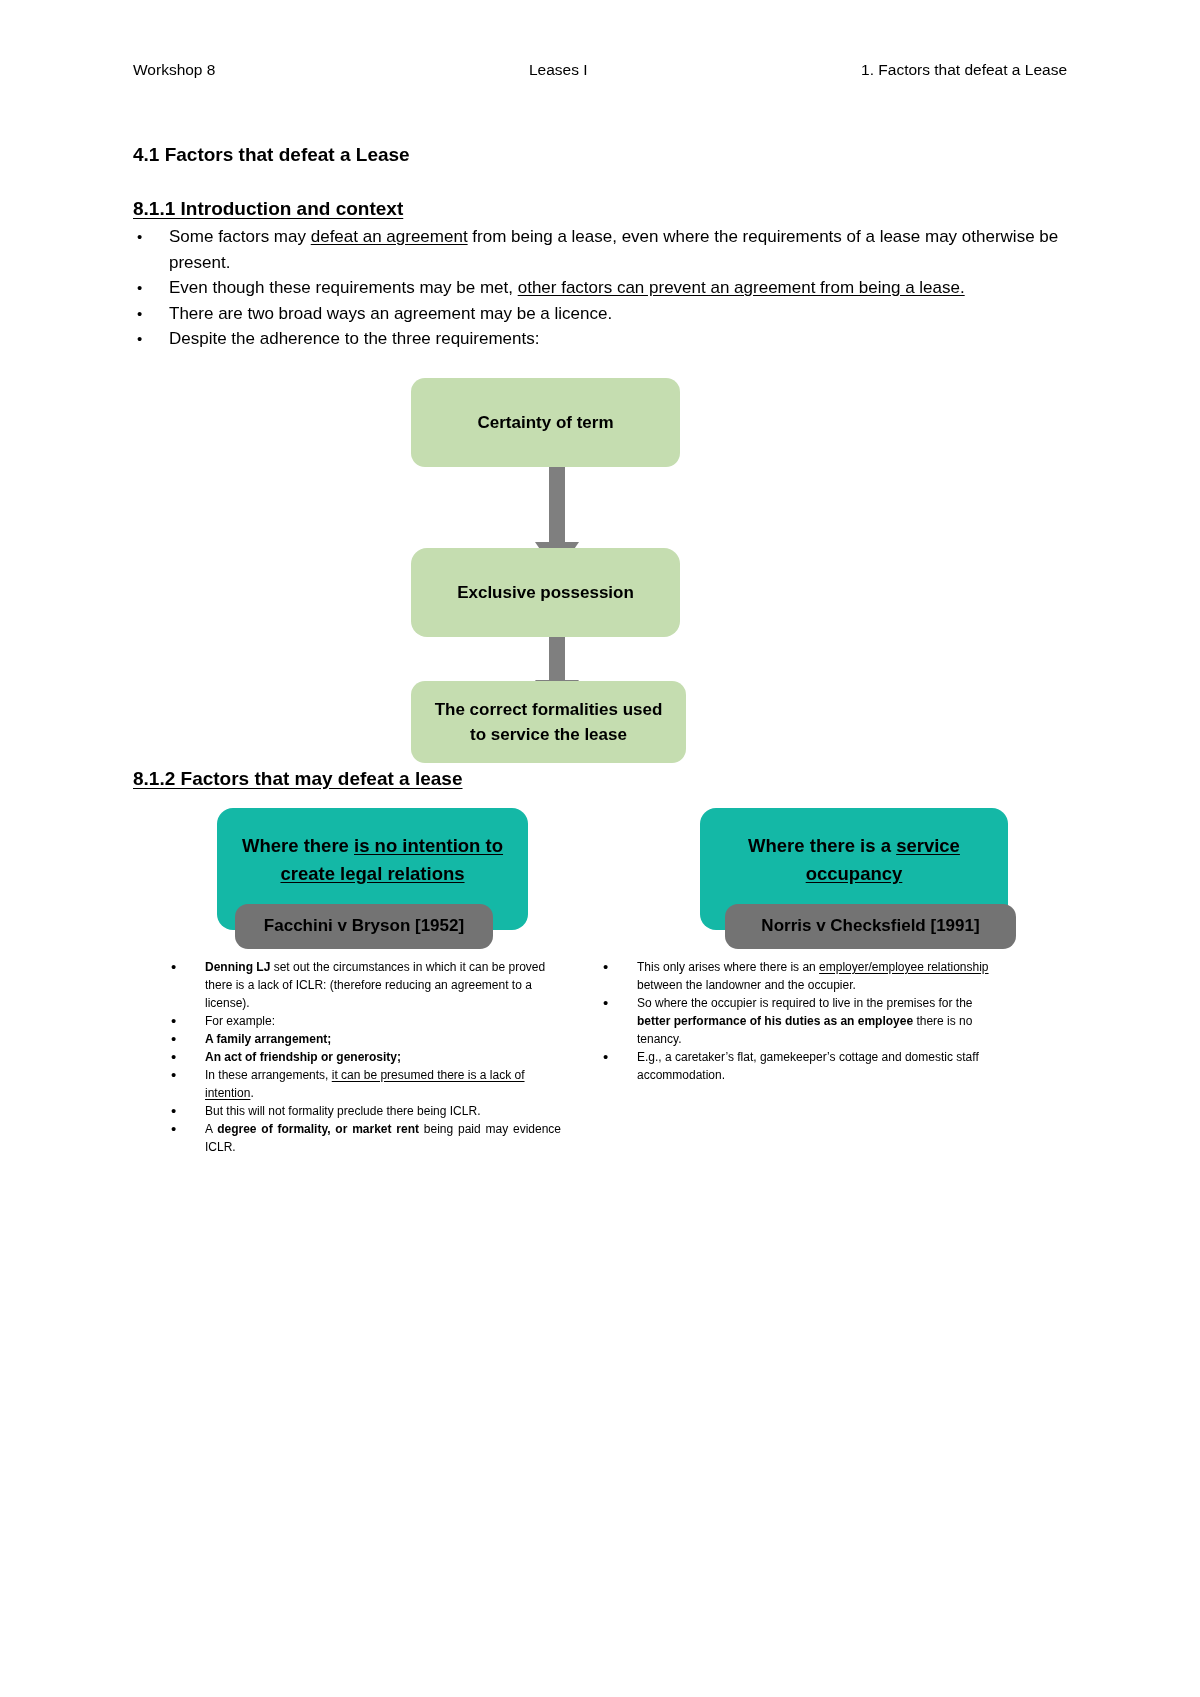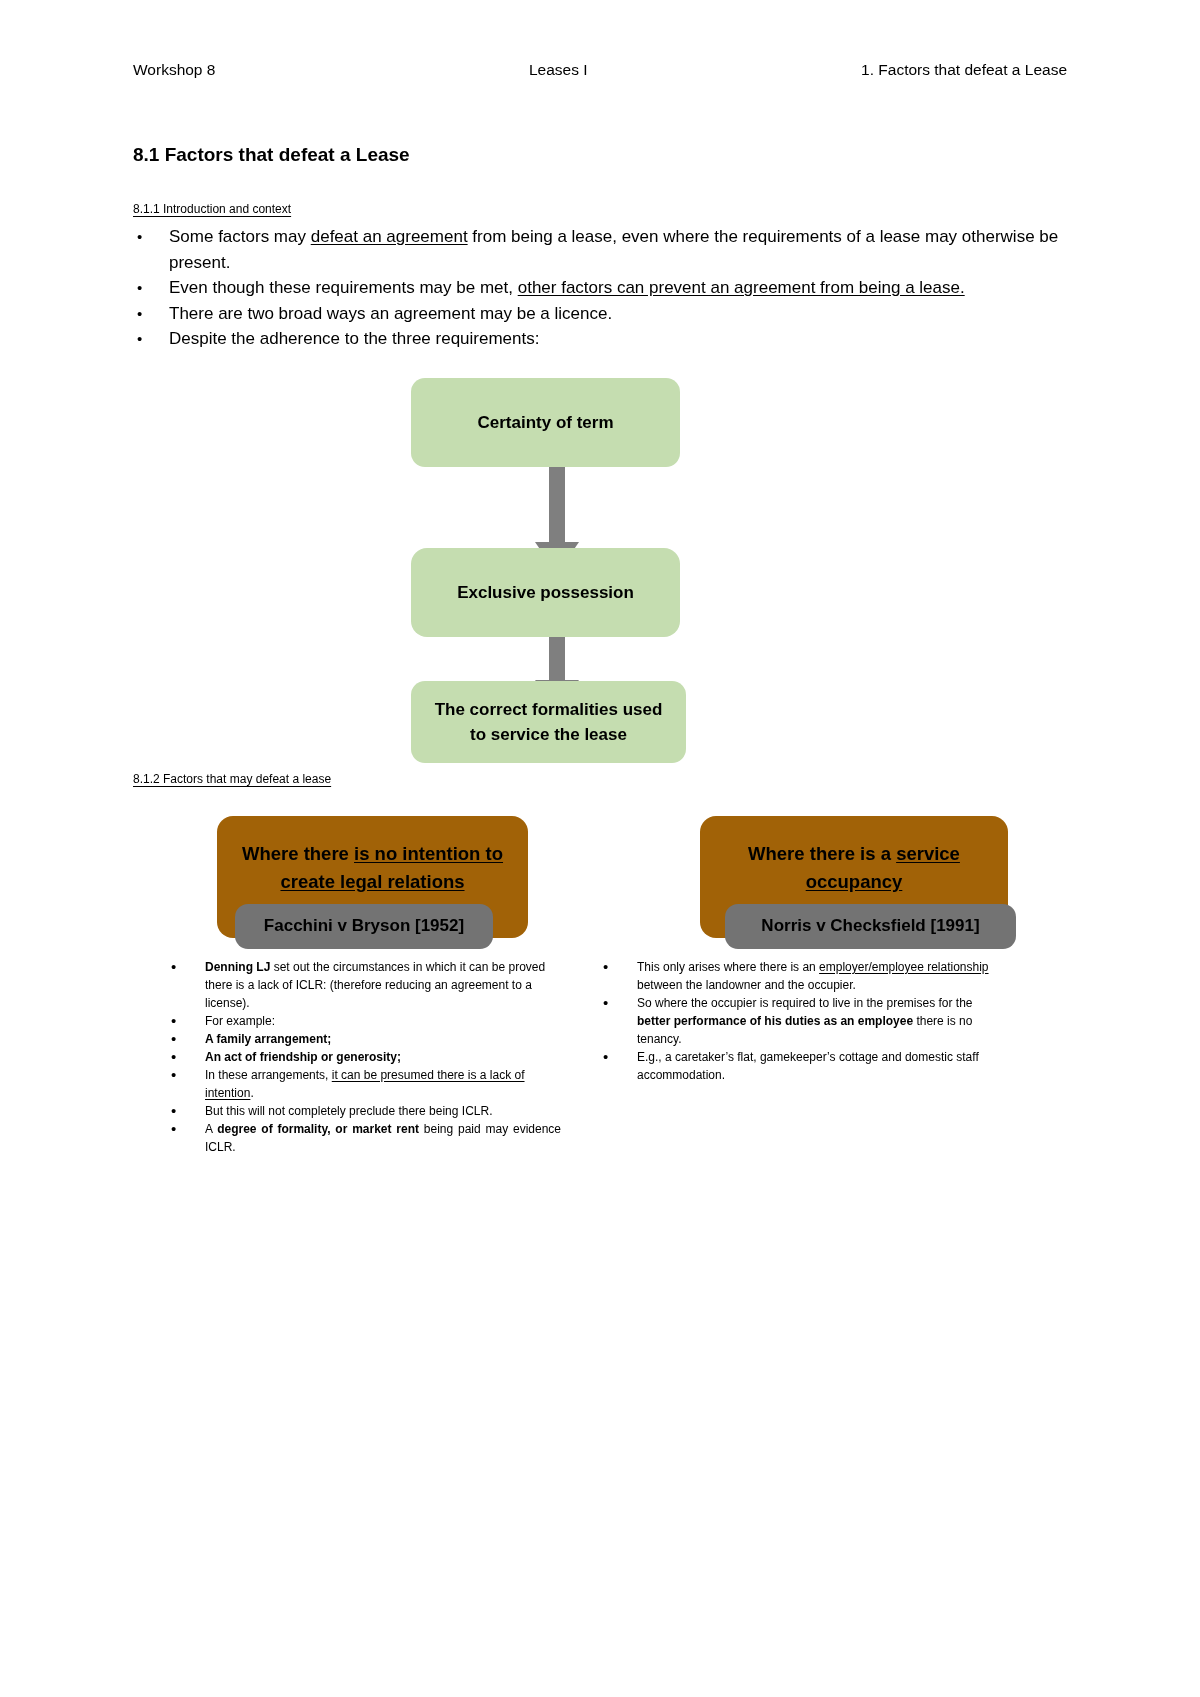--- a/index.html
+++ b/index.html
@@ -43,22 +43,22 @@
   .running-head .rh-right { position: absolute; right: 0; }
 
   
   h1.section-title {
     font-size: 19px;
     font-weight: bold;
     margin: 53px 0 0 0;
     line-height: 24px;
   }
   h2.sub-title {
-    font-size: 12px;
-    font-weight: normal;
+    font-size: 19px;
+    font-weight: bold;
     text-decoration: underline;
     text-underline-offset: 3px;
     margin: 31px 0 0 0;
     line-height: 22px;
   }
   h2.sub-title.second {
     margin: 0;
   }
 
   
@@ -128,22 +128,22 @@
   .factor-col {
     position: absolute;
     top: 0;
     width: 440px;
   }
   .factor-col.left  { left: 0px; }
   .factor-col.right { left: 440px; }
 
   .blue-box {
     position: absolute;
-    top: 8px;
-    background: #a16207;
+    top: 0;
+    background: #14b8a6;
     border-radius: 16px;
     font-weight: bold;
     font-size: 18.5px;
     line-height: 28px;
     text-align: center;
     box-sizing: border-box;
     padding: 24px 16px 0 16px;
     z-index: 1;
   }
   .blue-box.left  { left: 84px; width: 311px; height: 122px; }
@@ -195,21 +195,21 @@
 
 <div class="page">
   <div class="content">
 
     <div class="running-head">
       <span class="rh-left">Workshop 8</span>
       <span class="rh-mid">Leases I</span>
       <span class="rh-right">1. Factors that defeat a Lease</span>
     </div>
 
-    <h1 class="section-title">8.1 Factors that defeat a Lease</h1>
+    <h1 class="section-title">4.1 Factors that defeat a Lease</h1>
 
     <h2 class="sub-title">8.1.1 Introduction and context</h2>
     <ul class="bullets" id="intro-bullets">
         <li><span>Some factors may </span><u>defeat an agreement</u><span> from being a lease, even where the requirements of a lease may otherwise be present.</span></li>
         <li><span>Even though these requirements may be met, </span><u>other factors can prevent an agreement from being a lease.</u></li>
         <li><span>There are two broad ways an agreement may be a licence.</span></li>
         <li><span>Despite the adherence to the three requirements:</span></li>
       </ul>
 
     <div class="flow">
@@ -234,21 +234,21 @@
 
       <div class="factor-col left">
         <div class="blue-box left" id="blue-left"><span>Where there </span><u>is no intention to create legal relations</u></div>
         <div class="yellow-box left">Facchini v Bryson [1952]</div>
         <ul class="col-bullets left" id="left-bullets">
             <li><b>Denning LJ</b><span> set out the circumstances in which it can be proved there is a lack of ICLR: (therefore reducing an agreement to a license).</span></li>
             <li><span>For example:</span></li>
             <li><b>A family arrangement;</b></li>
             <li><b>An act of friendship or generosity;</b></li>
             <li><span>In these arrangements, </span><u>it can be presumed there is a lack of intention</u><span>.</span></li>
-            <li><span>But this will not completely preclude there being ICLR.</span></li>
+            <li><span>But this will not formality preclude there being ICLR.</span></li>
             <li class="justify"><span>A </span><b>degree of formality, or market rent</b><span> being paid may evidence ICLR.</span></li>
           </ul>
       </div>
 
       <div class="factor-col right">
         <div class="blue-box right" id="blue-right"><span>Where there is a </span><u>service occupancy</u></div>
         <div class="yellow-box right">Norris v Checksfield [1991]</div>
         <ul class="col-bullets right" id="right-bullets">
             <li><span>This only arises where there is an </span><u>employer/employee relationship</u><span> between the landowner and the occupier.</span></li>
             <li><span>So where the occupier is required to live in the premises for the </span><b>better performance of his duties as an employee</b><span> there is no tenancy.</span></li>

